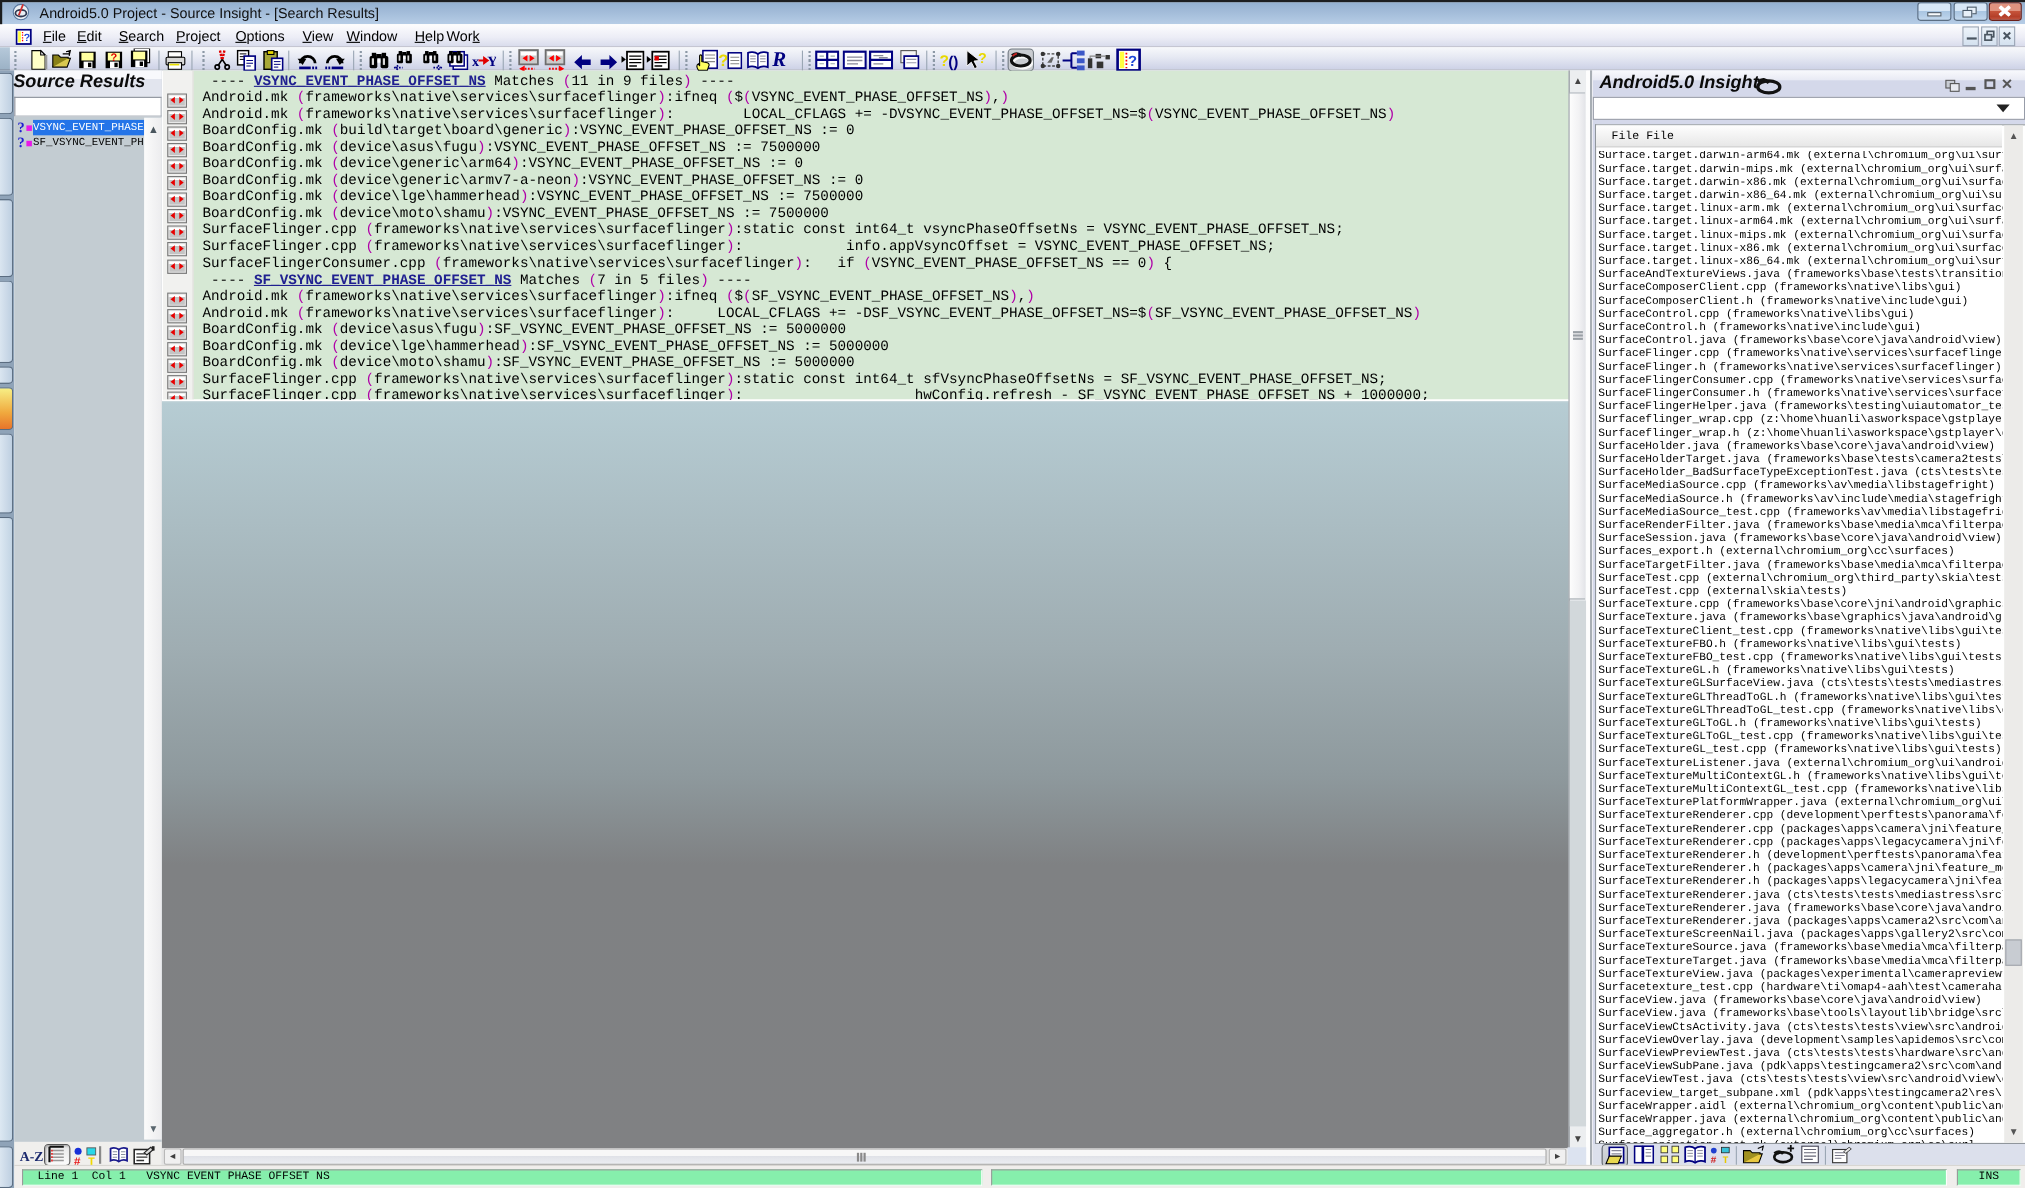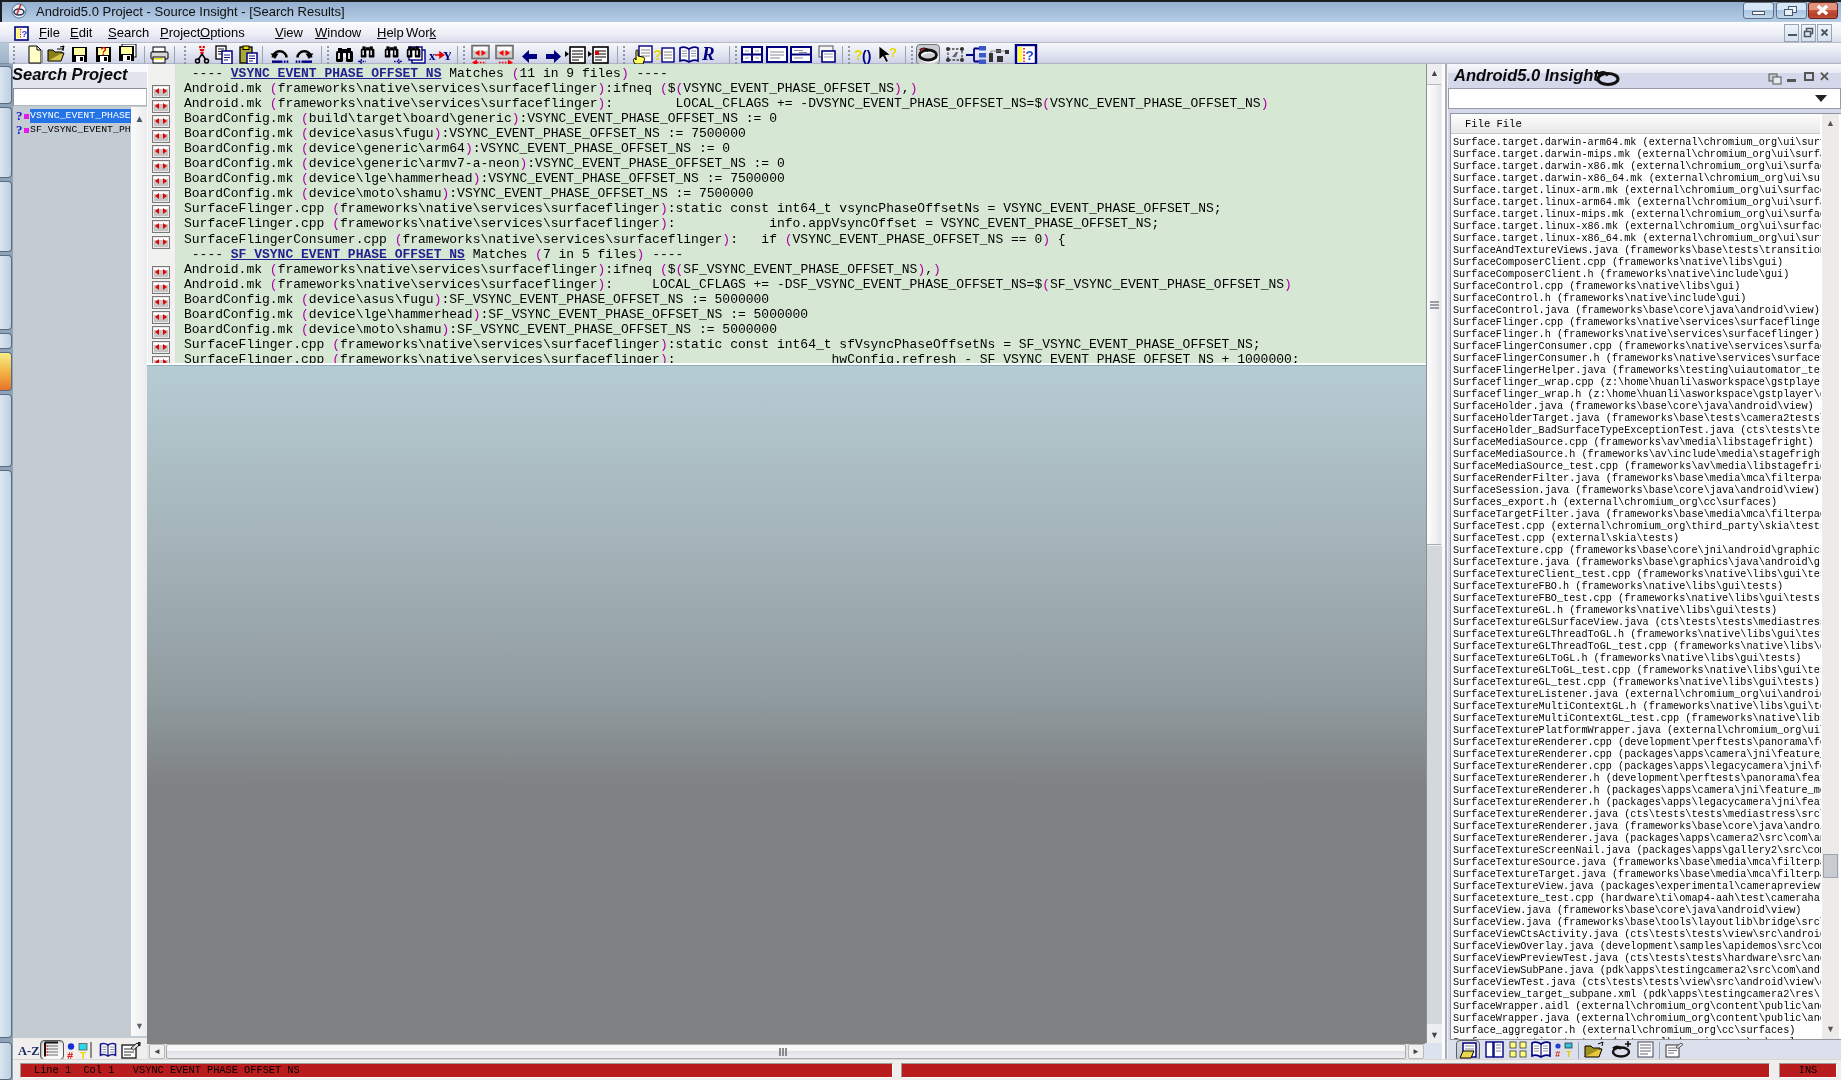--- a/index.html
+++ b/index.html
@@ -26,21 +26,21 @@
 #vscroll{position:absolute;left:1426px;top:64px;width:16px;height:980px;background:#eceef0}
 #rpanel{position:absolute;left:1448px;top:64px;width:393px;height:998px;background:#d4d8ea}
 #rp-title{position:absolute;left:1454px;top:66px;font-size:16.5px;font-weight:bold;font-style:italic;color:#0a0a0a}
 #rp-combo{position:absolute;left:1448px;top:88px;width:393px;height:21px;background:#fff;border:1px solid #979ca8}
 #rp-list{position:absolute;left:1450px;top:113px;width:391px;height:927px;background:#fff;border:1px solid #90969c;border-right:none}
 #rp-hdr{position:absolute;left:1451px;top:114px;width:369px;height:20px;background:linear-gradient(#fefefe,#e7e7e7);border-bottom:1px solid #c8c8c8;font-size:10.5px;font-family:"Liberation Mono",monospace;line-height:20px;padding-left:14px;color:#000}
 #rp-files{position:absolute;left:1453px;top:137px;transform:translateZ(0);font-size:10.2px;line-height:12px;font-family:"Liberation Mono",monospace;color:#000;white-space:pre;width:368px;overflow:hidden;height:902px}
 #hscroll{position:absolute;left:147px;top:1044px;width:1278px;height:15px;background:#e4e4e4}
 .sb-btn{position:absolute;background:#f0f0f0;border:1px solid #b8b8b8;border-radius:2px;color:#404040;text-align:center}
 #statusbar{position:absolute;left:13px;top:1059px;width:1828px;height:21px;background:#f0eeec;border-top:1px solid #d8d6d2}
-.sunken{position:absolute;top:1063px;height:15px;border:1px solid;border-color:#9a9a9a #fdfdfd #fdfdfd #9a9a9a;background:#b91c1c}
+.sunken{position:absolute;top:1063px;height:15px;border:1px solid;border-color:#9a9a9a #fdfdfd #fdfdfd #9a9a9a;background:#86efac}
 .mono10{font-size:10.3px;font-family:"Liberation Mono",monospace;color:#000;line-height:13px;white-space:pre}
 #bltools{position:absolute;left:13px;top:1038px;width:134px;height:22px;background:#f0efed}
 #rptools{position:absolute;left:1448px;top:1040px;width:393px;height:22px;background:#dce0ec}
 #tstrip{position:absolute;left:0;top:64px;width:13px;height:1016px;background:#8fa3b8}
 .tseg{position:absolute;left:0;width:12px;background:linear-gradient(90deg,#dae5f0,#becfe1);border:1px solid #5a6c80;border-left:none;border-radius:0 4px 4px 0}
 </style></head><body>
 <div id="titlebar"></div>
 <div class="abs" style="left:11px;top:3px"><svg width="16" height="16" viewBox="0 0 16 16">
       <circle cx="8" cy="8" r="7" fill="#e8eef4" stroke="#5878a0"></circle>
       <ellipse cx="8" cy="9" rx="5" ry="3" fill="none" stroke="#303850" stroke-width="1.6"></ellipse>
@@ -58,21 +58,21 @@
     <svg width="28" height="15" style="position:absolute;left:0;top:0">
       <path d="M9 3 L18 11 M18 3 L9 11" stroke="#fff" stroke-width="3.4"></path>
       <path d="M9 3 L18 11 M18 3 L9 11" stroke="#ffffff" stroke-width="2"></path>
     </svg>
   </div>
 <div id="menubar"></div>
 <div class="menu" style="left:39px"><u>F</u>ile</div>
 <div class="menu" style="left:70px"><u>E</u>dit</div>
 <div class="menu" style="left:108px"><u>S</u>earch</div>
 <div class="menu" style="left:160px"><u>P</u>roject</div>
-<div class="menu" style="left:200px"><u>O</u>ptions</div>
+<div class="menu" style="left:214px"><u>O</u>ptions</div>
 <div class="menu" style="left:275px"><u>V</u>iew</div>
 <div class="menu" style="left:315px"><u>W</u>indow</div>
 <div class="menu" style="left:377px"><u>H</u>elp</div>
 <div class="menu" style="left:406px">Wor<u>k</u></div>
 <div class="abs" style="left:14px;top:26px"><svg width="16" height="15" viewBox="0 0 16 15">
       <rect x="1" y="1" width="13" height="13" fill="#fff" stroke="#000080" stroke-width="1.6"></rect>
       <rect x="2.5" y="2.5" width="2.5" height="10" fill="#ffff40"></rect>
       <path d="M6.5 3 v9" stroke="#f00" stroke-width="1.2" stroke-dasharray="1.2 1.2"></path>
       <text x="7.5" y="11" font-size="9.5" font-weight="bold" fill="#2048d8" font-family="Liberation Sans">?</text>
     </svg></div>
@@ -398,21 +398,21 @@
 BoardConfig.mk <i>(</i>device\asus\fugu<i>)</i>:SF_VSYNC_EVENT_PHASE_OFFSET_NS := 5000000
 BoardConfig.mk <i>(</i>device\lge\hammerhead<i>)</i>:SF_VSYNC_EVENT_PHASE_OFFSET_NS := 5000000
 BoardConfig.mk <i>(</i>device\moto\shamu<i>)</i>:SF_VSYNC_EVENT_PHASE_OFFSET_NS := 5000000
 SurfaceFlinger.cpp <i>(</i>frameworks\native\services\surfaceflinger<i>)</i>:static const int64_t sfVsyncPhaseOffsetNs = SF_VSYNC_EVENT_PHASE_OFFSET_NS;
 SurfaceFlinger.cpp <i>(</i>frameworks\native\services\surfaceflinger<i>)</i>:                    hwConfig.refresh - SF_VSYNC_EVENT_PHASE_OFFSET_NS + 1000000;</div>
   </div>
 <div class="abs" style="left:147px;top:365px;width:1280px;height:1px;background:#8fb0ba"></div>
 <div id="content-grad"></div>
 <div id="lpanel"></div>
 <div id="lp-head"></div>
-<div id="lp-title">Search Project</div>
+<div id="lp-title">Source Results</div>
 <div id="lp-input"></div>
 <div class="abs" style="left:16px;top:108px;width:14px;height:15px;font-size:13px;font-weight:bold;color:#2020d0;font-family:'Liberation Serif',serif">?<span style="position:absolute;left:8px;top:6px;width:5px;height:5px;background:#e818e8"></span></div>
 <div class="abs" style="left:16px;top:122px;width:14px;height:15px;font-size:13px;font-weight:bold;color:#2020d0;font-family:'Liberation Serif',serif">?<span style="position:absolute;left:8px;top:6px;width:5px;height:5px;background:#e818e8"></span></div>
 <div class="lp-item" style="top:109px;width:101px;background:#2474e8;color:#fff">VSYNC_EVENT_PHASE</div>
 <div class="lp-item" style="top:123px;width:103px;color:#000">SF_VSYNC_EVENT_PH</div>
 <div class="abs" style="left:131px;top:107px;width:16px;height:929px;background:linear-gradient(90deg,#fbfbfb,#ececee)"></div>
 <div class="abs" style="left:133px;top:112px;width:13px;height:13px;color:#4a565e;font-size:10px;text-align:center;line-height:13px">▲</div>
 <div class="abs" style="left:133px;top:1020px;width:13px;height:13px;color:#5a666e;font-size:9px;text-align:center;line-height:13px">▼</div>
 <div id="vscroll"></div>
 <div class="abs" style="left:1426px;top:64px;width:1px;height:980px;background:#8a9096"></div>

